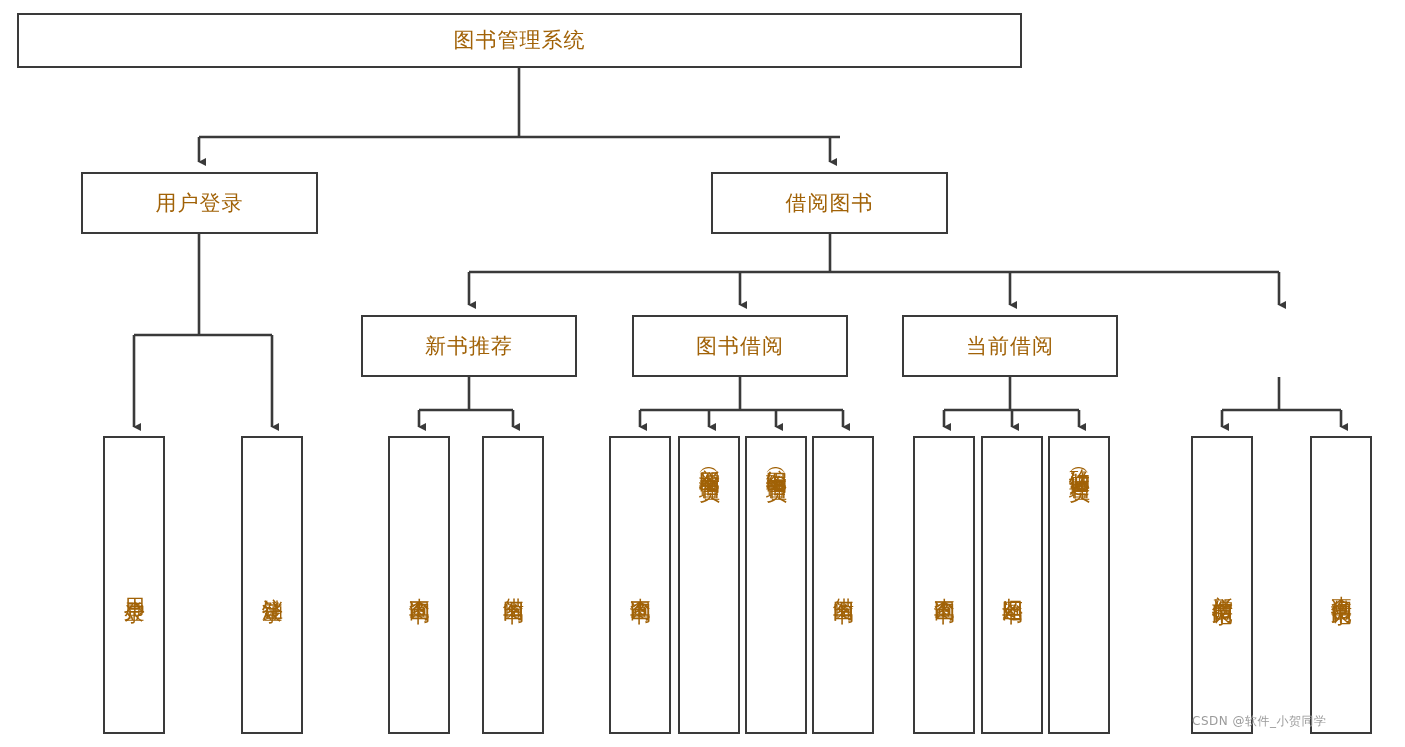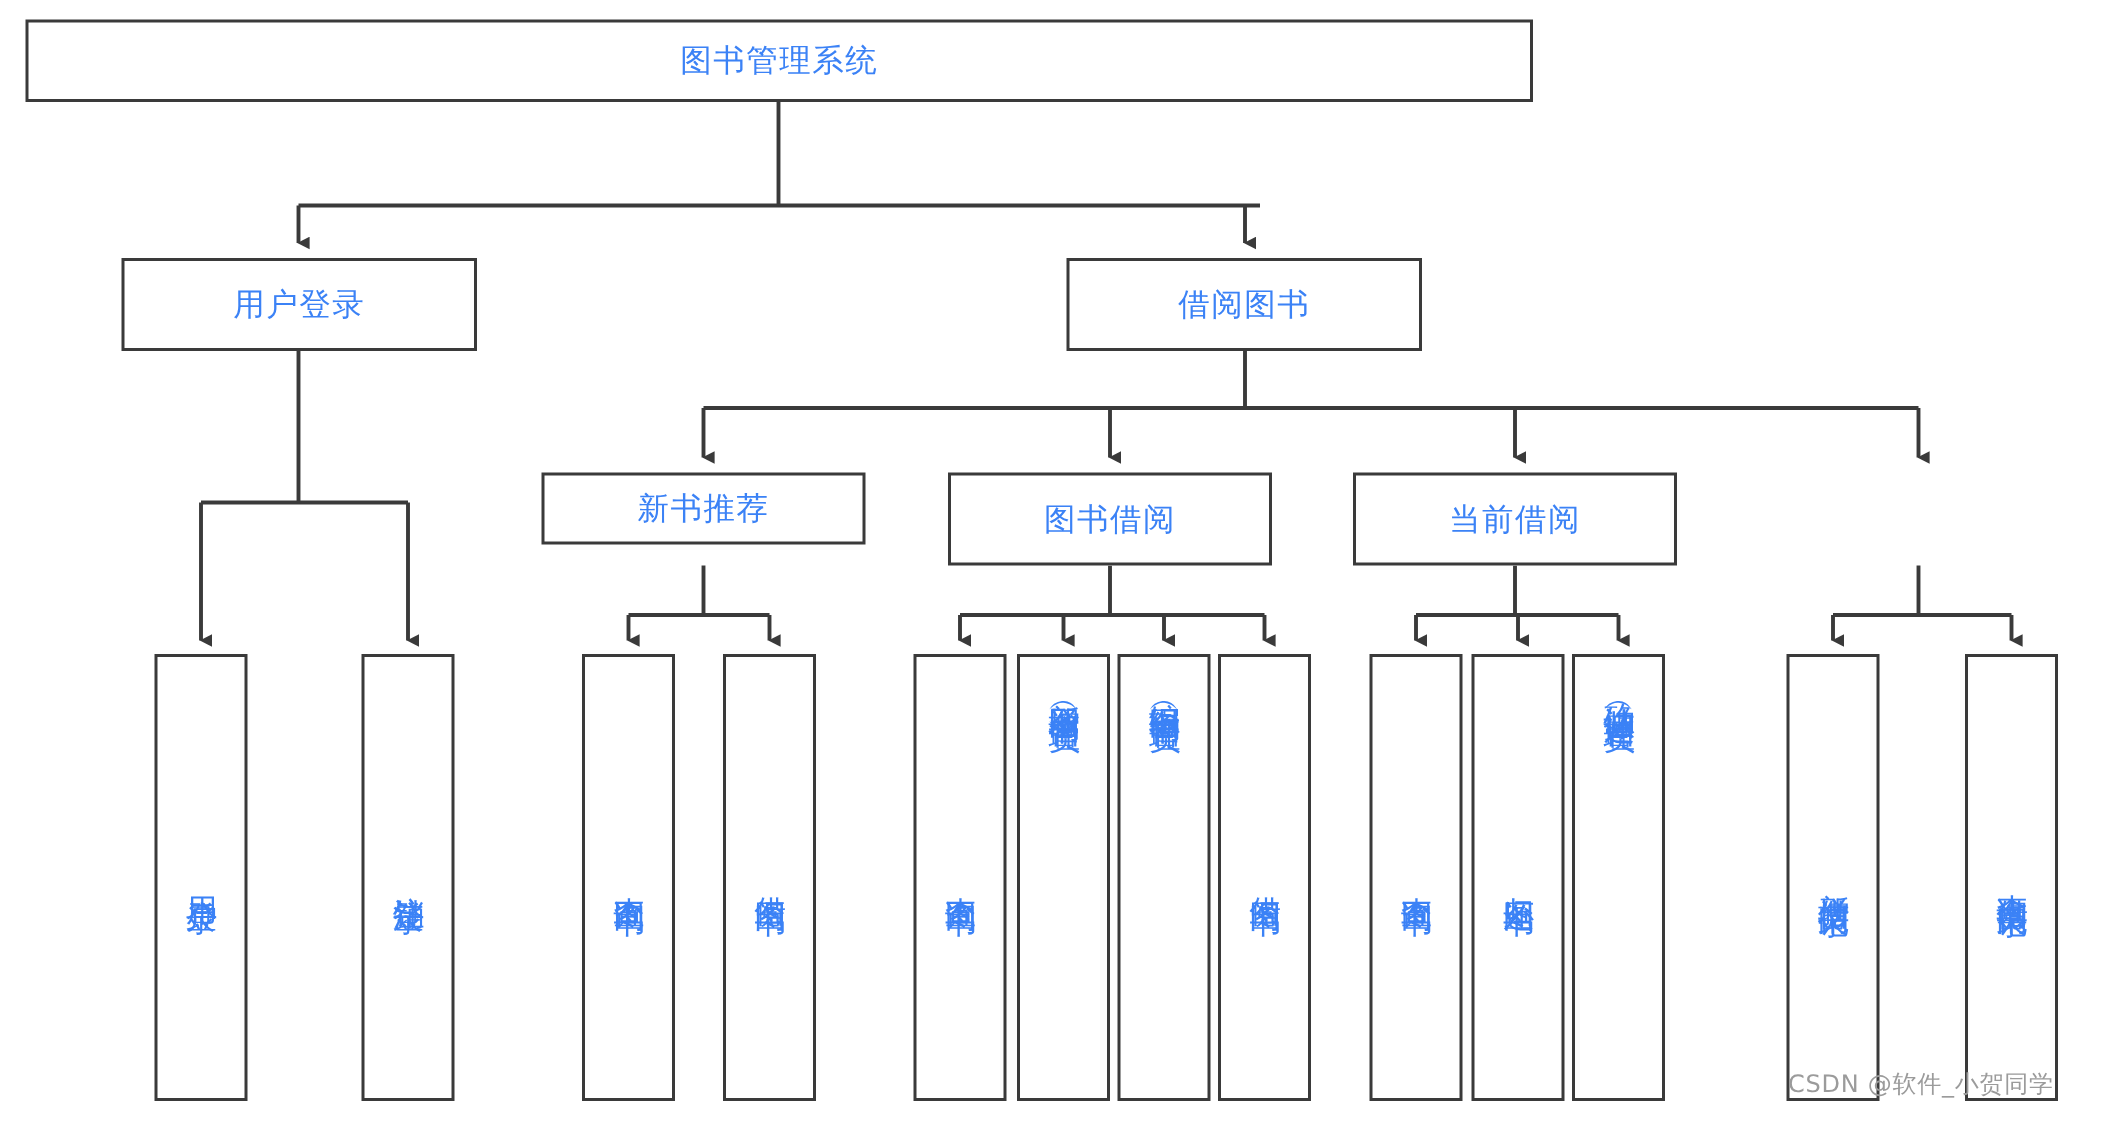--- a/index.html
+++ b/index.html
@@ -19,21 +19,21 @@
     pointer-events:none;
   }
   .node{
     position:absolute;
     box-sizing:border-box;
     background:#ffffff;
     border:2.5px solid #3a3a3a;
     display:flex;
     align-items:center;
     justify-content:center;
-    color:#3b82f6;
+    color:#a16207;
     text-align:center;
   }
   .node.h{
     font-size:21px;
     line-height:1.25;
     letter-spacing:1px;
   }
   .node.v{
     writing-mode:vertical-rl;
     text-orientation:upright;
@@ -44,21 +44,21 @@
     padding-top:14px;
     align-items:center;
   }
   .node.v.mid{
     justify-content:center;
     padding-top:0;
   }
   #watermark{
     position:absolute;
     left:1192px;top:713px;
-    font-size:16px;
+    font-size:12px;
     color:#9b9b9b;
     white-space:nowrap;
     letter-spacing:0.5px;
     font-family:"DejaVu Sans","Liberation Sans",sans-serif;
     text-align:right;
   }
 </style>
 </head>
 <body>
 
@@ -118,21 +118,21 @@
     <span>图书管理系统</span>
   </div>
 
   <div class="node h" style="left:81px;top:172px;width:237px;height:62px;">
     <span>用户登录</span>
   </div>
   <div class="node h" style="left:711px;top:172px;width:237px;height:62px;">
     <span>借阅图书</span>
   </div>
 
-  <div class="node h" style="left:361px;top:315px;width:216px;height:48px;">
+  <div class="node h" style="left:361px;top:315px;width:216px;height:62px;">
     <span>新书推荐</span>
   </div>
   <div class="node h" style="left:902px;top:315px;width:216px;height:62px;">
     <span>当前借阅</span>
   </div>
   <div class="node h" style="left:632px;top:315px;width:216px;height:62px;">
     <span>图书借阅</span>
   </div>
 
   <div class="node v mid" style="left:103px;top:436px;width:62px;height:298px;">

